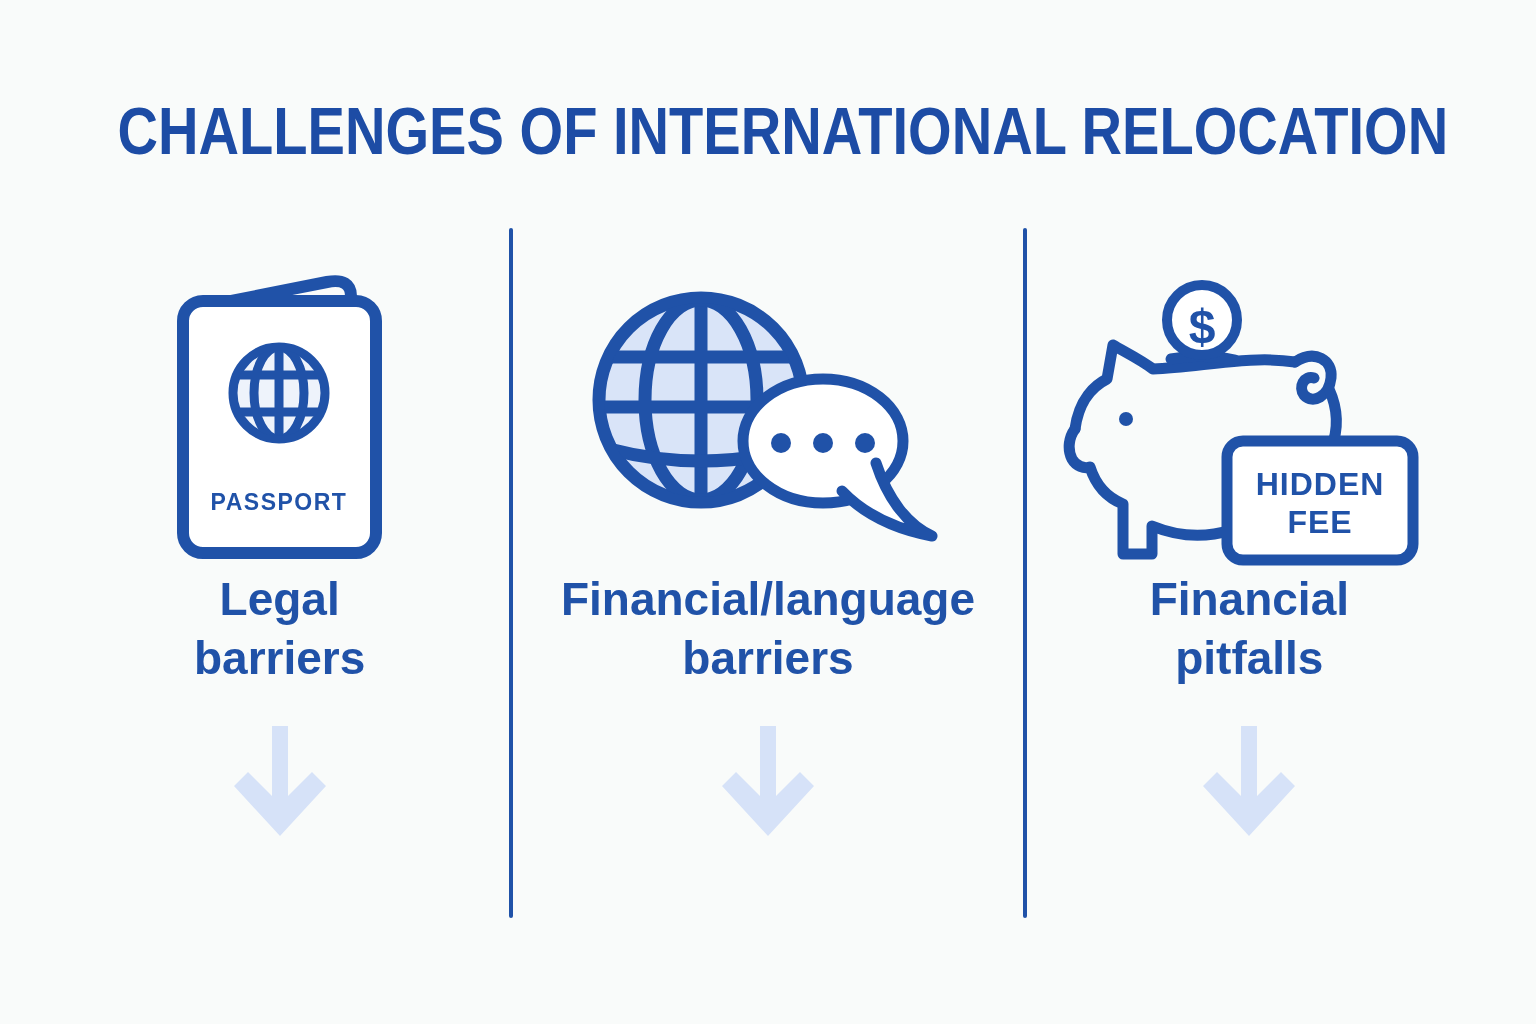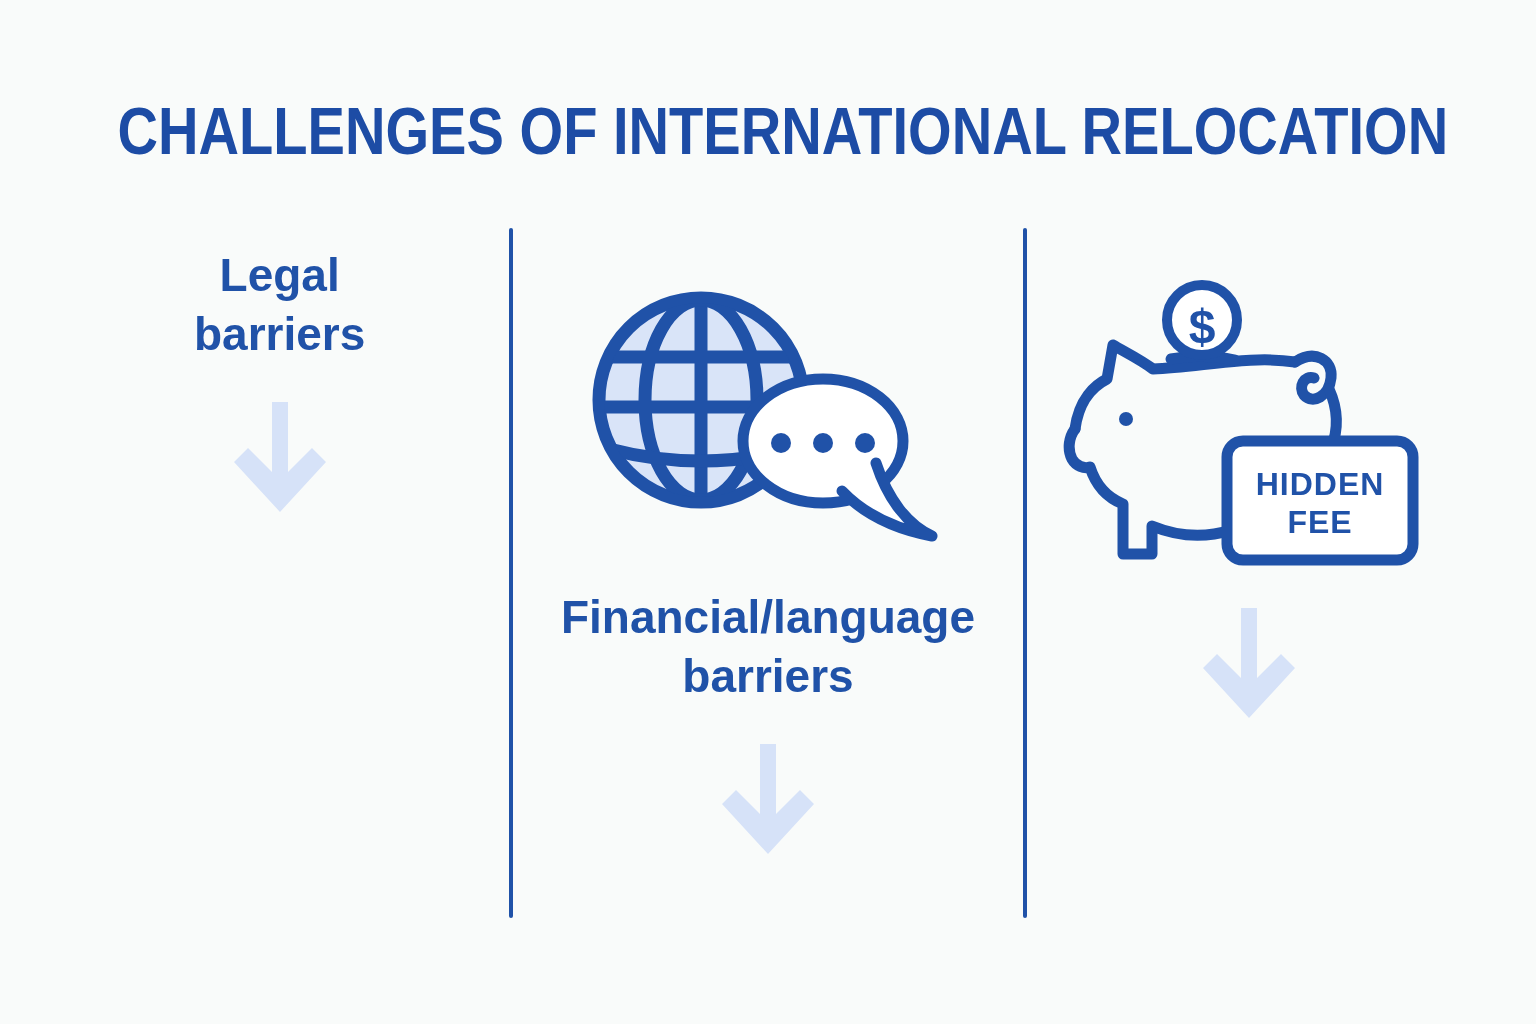--- a/index.html
+++ b/index.html
@@ -61,21 +61,20 @@
   .column.shift-left  { transform: translateX(-32px); }
   .icon-box {
     margin-top: 42px;
     height: 300px;
     display: flex;
     align-items: center;
     justify-content: center;
   }
   .column-legal .icon-box svg { margin-top: -8px; }
   .label {
-    margin-top: 18px;
     height: 118px;
     font-size: 46px;
     line-height: 1.28;
     font-weight: bold;
     color: var(--blue);
     text-align: center;
     white-space: nowrap;
   }
   .arrow { margin-top: 38px; }
 
@@ -105,20 +104,39 @@
 
 <div class="page">
 
   <h1 class="title">
     <span class="title-text">CHALLENGES OF INTERNATIONAL RELOCATION</span>
   </h1>
 
   <div class="columns">
 
     <div class="column column-legal shift-right">
+      <div class="icon-box">
+        <svg width="205" height="290" viewBox="0 0 205 290">
+          <path class="s12" d="M 34,34 L 150,11 C 166,8 174,13 174,25 L 174,36"></path>
+          <rect class="s12 fill-white" x="6" y="30" width="193" height="252" rx="20"></rect>
+          <g>
+            <circle class="s9 fill-pale" cx="102" cy="122" r="46"></circle>
+            <clipPath id="pclip">
+                <circle cx="102" cy="122" r="43"></circle>
+              </clipPath>
+            <g clip-path="url(#pclip)">
+              <line class="s9" x1="102" y1="76" x2="102" y2="168"></line>
+              <ellipse class="s9" cx="102" cy="122" rx="25" ry="46"></ellipse>
+              <line class="s9" x1="58" y1="104" x2="146" y2="104"></line>
+              <line class="s9" x1="58" y1="141" x2="146" y2="141"></line>
+            </g>
+          </g>
+          <text class="svg-label passport-word" x="102" y="239">PASSPORT</text>
+        </svg>
+      </div>
       <div class="label">
         <span>Legal</span><br>
         <span>barriers</span>
       </div>
       <svg class="arrow" width="92" height="110" viewBox="0 0 92 110">
         <polygon points="38,0 54,0 54,70 78,46 92,60 46,110 0,60 14,46 38,70" style="fill: var(--arrow-blue)"></polygon>
       </svg>
     </div>
 
     <div class="divider"></div>
@@ -174,19 +192,23 @@
             <circle class="s10 fill-white" cx="143" cy="57" r="35"></circle>
             <text class="svg-label coin-symbol" x="143" y="80">$</text>
           </g>
           <g>
             <rect class="s11 fill-white" x="168" y="178" width="186" height="119" rx="16"></rect>
             <text class="svg-label badge-word" x="261" y="232">HIDDEN</text>
             <text class="svg-label badge-word" x="261" y="270">FEE</text>
           </g>
         </svg>
       </div>
+      <div class="label">
+        <span>Financial</span><br>
+        <span>pitfalls</span>
+      </div>
       <svg class="arrow" width="92" height="110" viewBox="0 0 92 110">
         <polygon points="38,0 54,0 54,70 78,46 92,60 46,110 0,60 14,46 38,70" style="fill: var(--arrow-blue)"></polygon>
       </svg>
     </div>
 
   </div>
 </div>
 
 </body></html>

